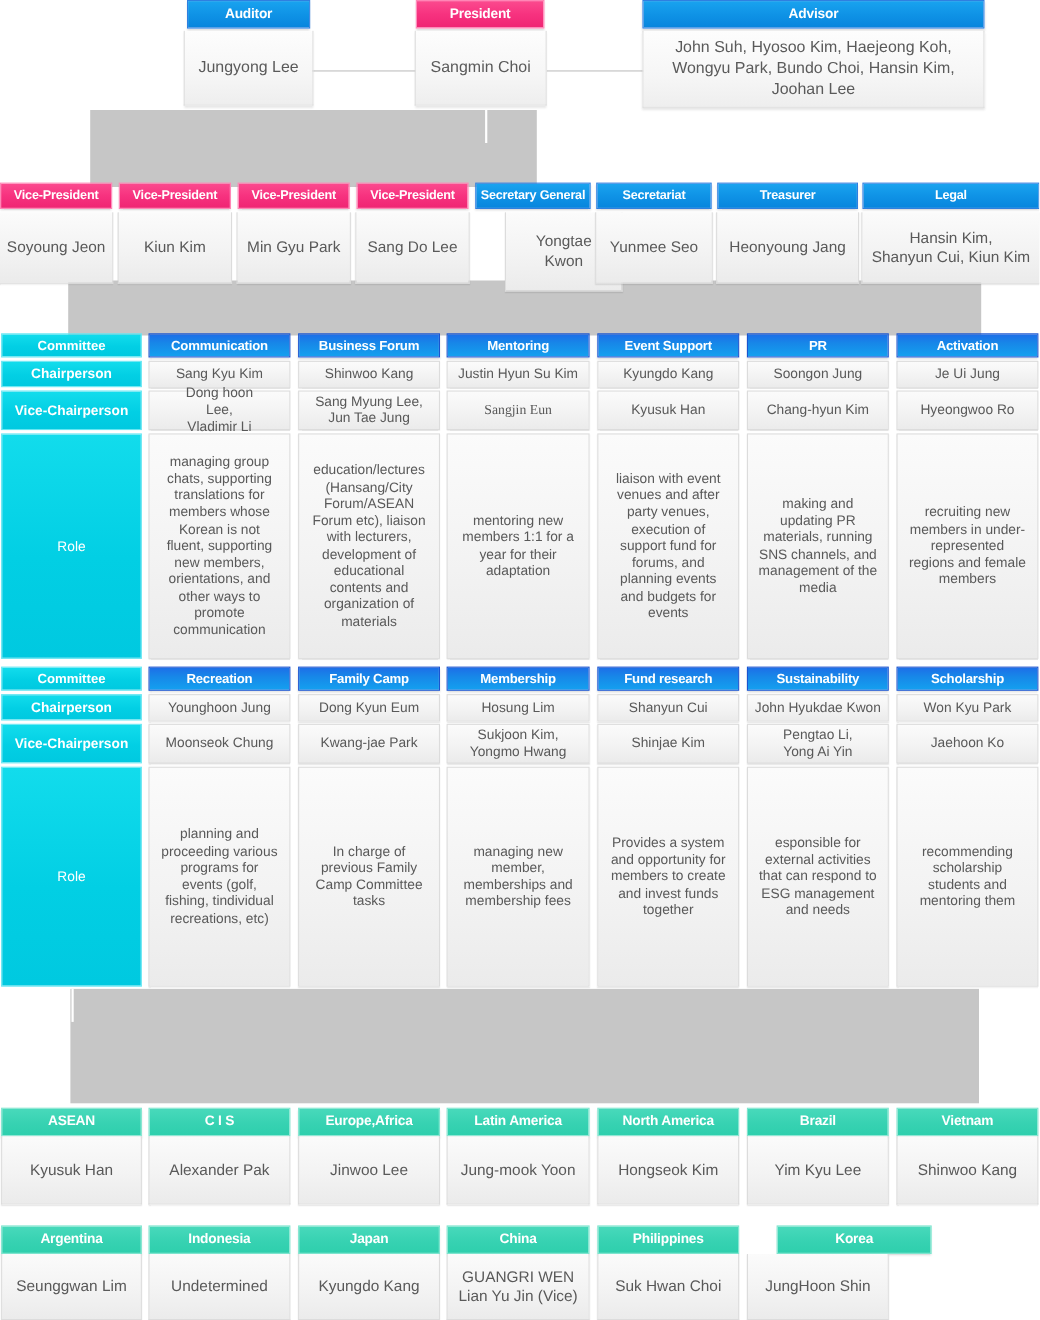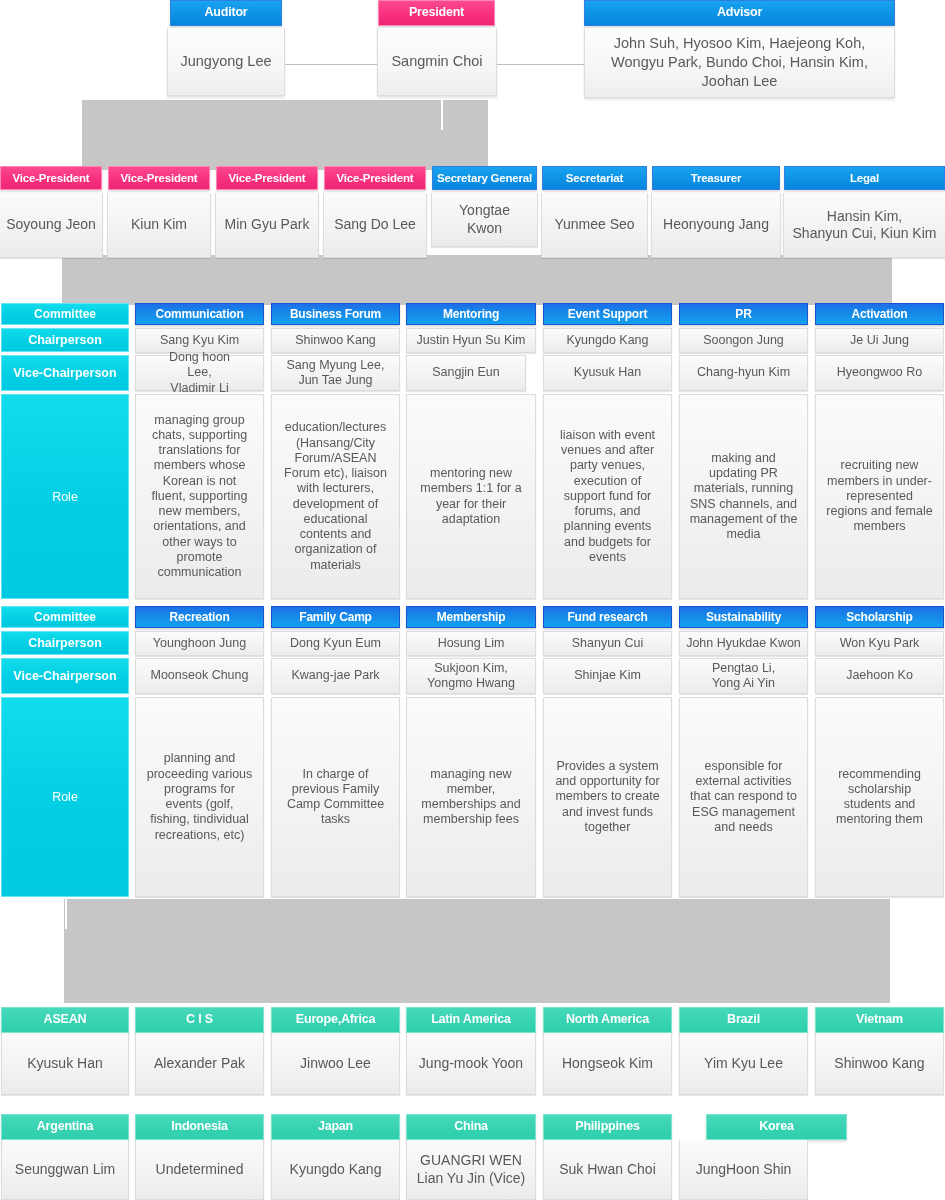--- a/index.html
+++ b/index.html
@@ -172,21 +172,21 @@
       <div class="node" style="left:324px; top:166px; width:102px;">
         <div class="bar bar-pink" style="height:24px; font-size:11.5px;">Vice-President</div>
       </div>
       <div class="node" style="left:323px; top:193px; width:104px;">
         <div class="body" style="height:65px; font-size:14px; padding:0 3px;">Sang Do Lee</div>
       </div>
       <div class="node" style="left:432px; top:166px; width:105px;">
         <div class="bar bar-blue" style="height:24px; font-size:11.5px;">Secretary General</div>
       </div>
       <div class="node" style="left:431px; top:193px; width:107px;">
-        <div class="body" style="height:54px; font-size:14px; padding:0 21px;">Yongtae Kwon</div>
+        <div class="body" style="height:72px; font-size:14px; padding:0 21px;margin-left:28px;">Yongtae Kwon</div>
       </div>
       <div class="node" style="left:542px; top:166px; width:105px;">
         <div class="bar bar-blue" style="height:24px; font-size:11.5px;">Secretariat</div>
       </div>
       <div class="node" style="left:541px; top:193px; width:107px;">
         <div class="body" style="height:65px; font-size:14px; padding:0 3px;">Yunmee Seo</div>
       </div>
       <div class="node" style="left:652px; top:166px; width:128px;">
         <div class="bar bar-blue" style="height:24px; font-size:11.5px;">Treasurer</div>
       </div>
@@ -230,21 +230,21 @@
       </div>
       <div class="node" style="left:271px; top:394px; width:129px;">
         <div class="body" style="height:205px; font-size:12.5px; padding:0 8px; border-top:1px solid #dcdcdc;">education/lectures (Hansang/City Forum/ASEAN Forum etc), liaison with lecturers, development of educational contents and organization of materials</div>
       </div>
       <div class="node" style="left:406px; top:303px; width:130px;">
         <div class="bar bar-blue2" style="height:22px; font-size:12px;">Mentoring</div>
       </div>
       <div class="node" style="left:406px; top:328px; width:130px;">
         <div class="body" style="height:25px; font-size:12.5px; padding:0 3px; border-top:1px solid #dcdcdc;">Justin Hyun Su Kim</div>
       </div>
-      <div class="node" style="left:406px; top:355px; width:120px;">
+      <div class="node" style="left:406px; top:355px; width:130px;font-family:Liberation Serif, serif;">
         <div class="body" style="height:36px; font-size:12.5px; padding:0 3px; border-top:1px solid #dcdcdc;">Sangjin Eun</div>
       </div>
       <div class="node" style="left:406px; top:394px; width:130px;">
         <div class="body" style="height:205px; font-size:12.5px; padding:0 8px; border-top:1px solid #dcdcdc;">mentoring new members 1:1 for a year for their adaptation</div>
       </div>
       <div class="node" style="left:543px; top:303px; width:129px;">
         <div class="bar bar-blue2" style="height:22px; font-size:12px;">Event Support</div>
       </div>
       <div class="node" style="left:543px; top:328px; width:129px;">
         <div class="body" style="height:25px; font-size:12.5px; padding:0 3px; border-top:1px solid #dcdcdc;">Kyungdo Kang</div>

